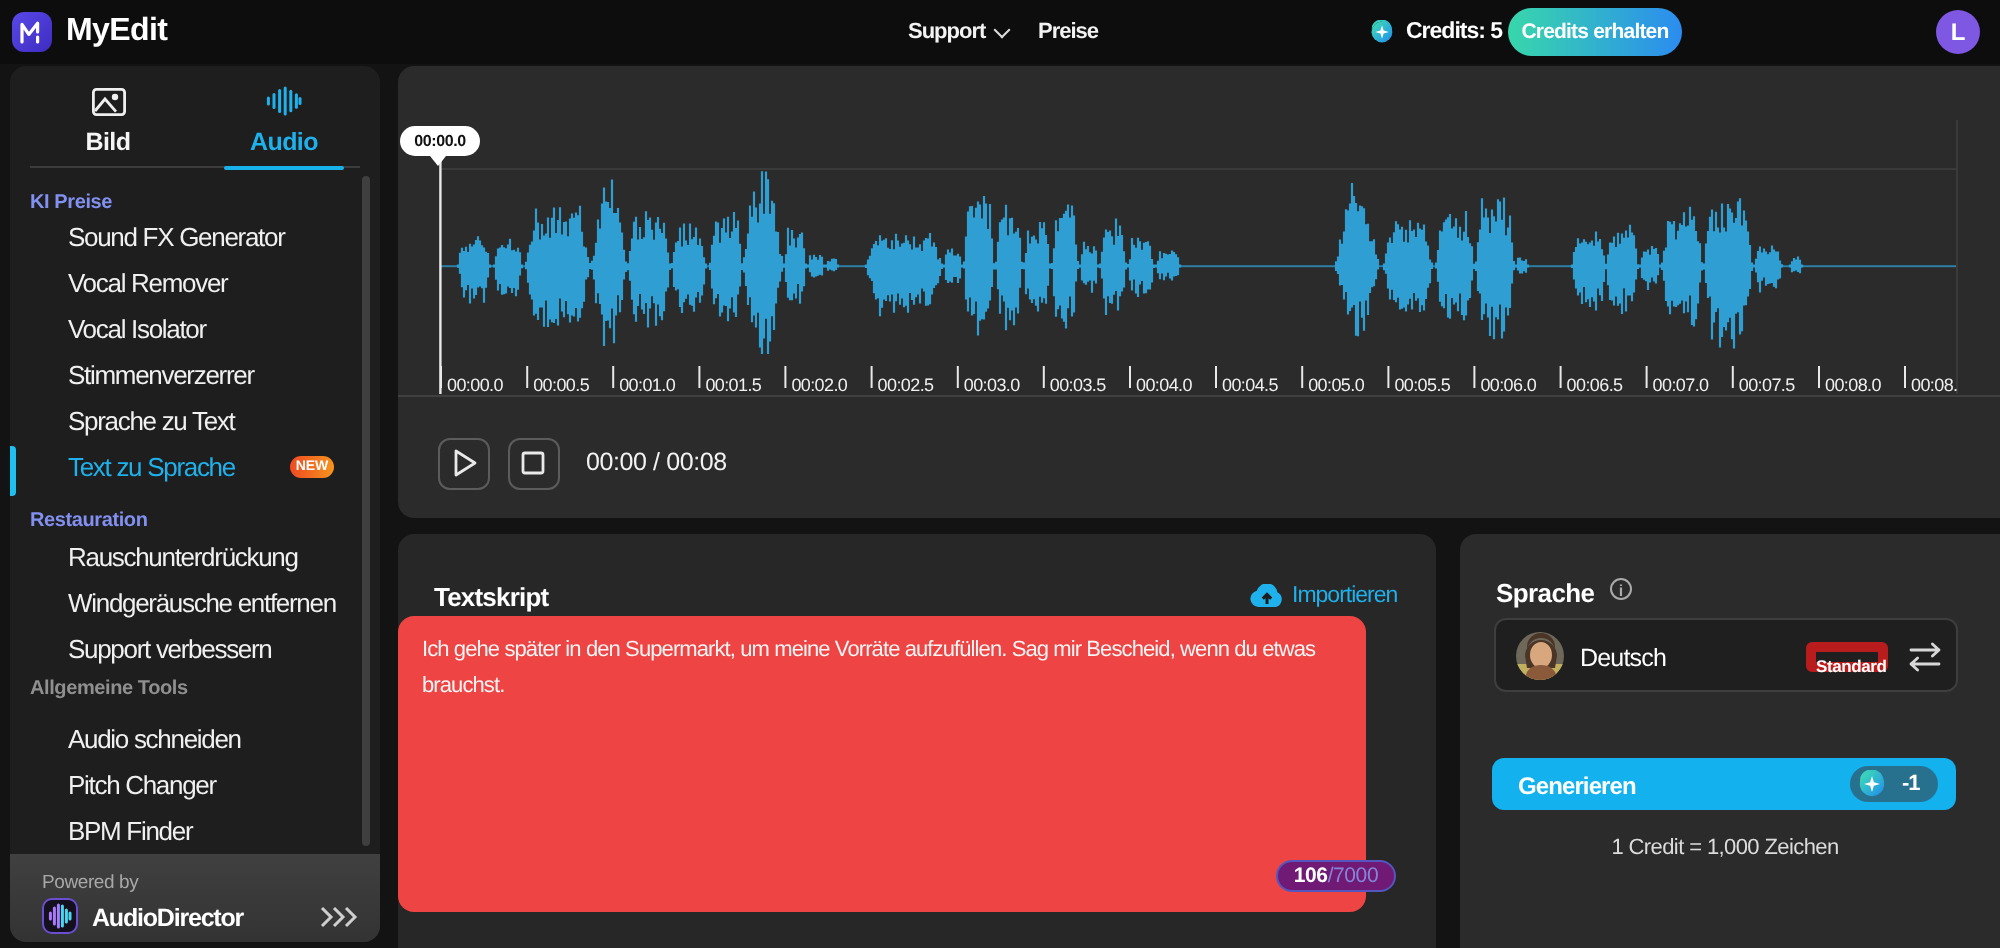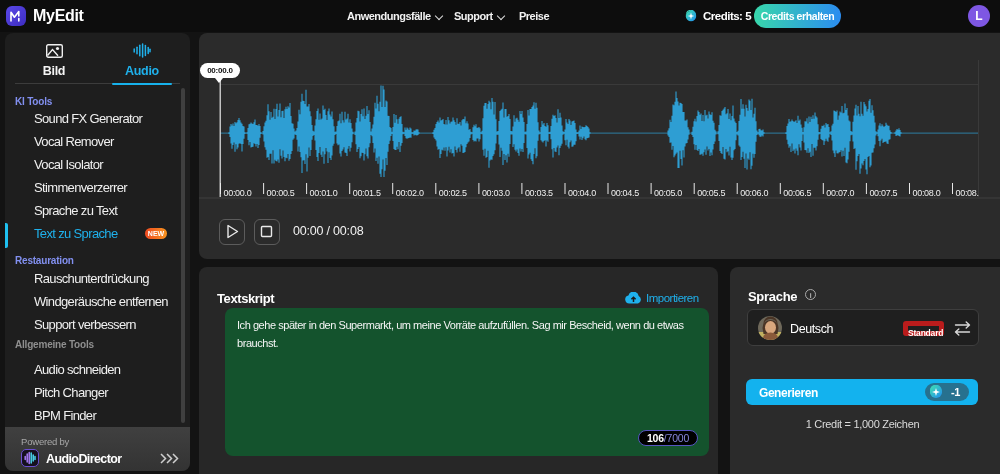--- a/index.html
+++ b/index.html
@@ -41,22 +41,22 @@
 .tl{font-size:9px;fill:#f0f0f0;font-family:"Liberation Sans",sans-serif;letter-spacing:-.3px}
 .badge{position:absolute;left:1px;top:30px;width:40px;height:15px;background:#fff;border-radius:8px;color:#111;font-size:8px;font-weight:700;text-align:center;line-height:15px;letter-spacing:-.2px}
 .badge:after{content:"";position:absolute;left:15px;top:14.5px;border:4px solid transparent;border-top:5px solid #fff}
 .playbtn{position:absolute;top:186px;width:26px;height:26px;border:1.4px solid #5c5c5c;border-radius:6px}
 .ptime{position:absolute;left:94px;top:191px;font-size:12.5px;color:#f2f2f2;letter-spacing:-.2px}
 
 .textpanel{position:absolute;left:199px;top:267px;width:519px;height:207px;background:#272727;border-radius:8px 8px 0 0}
 .tp-title{position:absolute;left:18px;top:24px;font-size:13px;font-weight:700;letter-spacing:-.4px}
 .imp{position:absolute;left:447px;top:25px;font-size:11.5px;font-weight:400;letter-spacing:-.5px;color:#1fb1ec}
 .imp svg{position:absolute;left:-21px;top:0px}
-.ta{position:absolute;left:26px;top:41px;width:484px;height:148px;background:#14532d;border-radius:8px;font-size:11px;letter-spacing:-.45px;color:#f5f5f5;line-height:18px;padding:8px 4px 8px 12px}
-.cnt{position:absolute;left:439px;top:163px;width:60px;height:16px;border-radius:9px;background:#000000;border:1px solid #5555c0;font-size:10.5px;font-weight:700;text-align:center;line-height:15px;color:#fff;letter-spacing:-.2px}
+.ta{position:absolute;left:0;top:41px;width:484px;height:148px;background:#ef4444;border-radius:8px;font-size:11px;letter-spacing:-.45px;color:#f5f5f5;line-height:18px;padding:8px 4px 8px 12px}
+.cnt{position:absolute;left:439px;top:163px;width:60px;height:16px;border-radius:9px;background:#701a75;border:1px solid #5555c0;font-size:10.5px;font-weight:700;text-align:center;line-height:15px;color:#fff;letter-spacing:-.2px}
 .cnt span{color:#8585d8;font-weight:400}
 
 .voicepanel{position:absolute;left:730px;top:267px;width:302px;height:207px;background:#2b2b2b;border-radius:8px 0 0 0}
 .vp-title{position:absolute;left:18px;top:22px;font-size:13px;font-weight:700;letter-spacing:-.3px}
 .info{position:absolute;left:75px;top:22px;width:11px;height:11px;border:1px solid #aaa;border-radius:50%;font-size:8px;color:#aaa;text-align:center;line-height:11px;font-weight:700}
 .vrow{position:absolute;left:17px;top:42px;width:232px;height:37px;background:#1f1f1f;border:1px solid #3e3e3e;border-radius:6px}
 .vava{position:absolute;left:10px;top:6px;width:24px;height:24px;border-radius:50%;overflow:hidden}
 .vname{position:absolute;left:42px;top:12px;font-size:12.5px;letter-spacing:-.4px}
 .stdb{position:absolute;left:155px;top:11px;width:41px;height:15px;border:5px solid #b91c1c;border-radius:3px;font-size:8.5px;font-weight:700;text-align:center;line-height:14px;letter-spacing:-.2px}
 .swap{position:absolute;left:206px;top:11px}
@@ -67,21 +67,20 @@
 .note{position:absolute;left:0;top:151px;width:265px;text-align:center;font-size:11px;color:#dcdcdc;letter-spacing:-.3px}
 </style></head><body>
 
 <div class="topbar">
  <div class="logo">
       <svg width="14" height="14" viewBox="0 0 14 14">
         <path d="M2 12V3.2L5.4 8.2 9.8 2.6V7M9.8 9.5v2.5" stroke="#fff" stroke-width="1.6" fill="none" stroke-linecap="round" stroke-linejoin="round"></path>
       </svg>
     </div>
  <div class="brand">MyEdit</div>
- <div class="nav" style="left:347px">Anwendungsfälle<span class="car"></span></div>
  <div class="nav" style="left:454px">Support<span class="car"></span></div>
  <div class="nav" style="left:519px">Preise</div>
  <svg class="coin" style="left:685px;top:10px" width="12" height="12" viewBox="0 0 12 12">
       <defs>
         <linearGradient id="cg" x1="0" y1="0" x2="1" y2="1">
           <stop offset="0" stop-color="#3fe0b0"></stop>
           <stop offset="1" stop-color="#1f8cf0"></stop>
         </linearGradient>
       </defs>
       <path d="M1 3 A5.2 5.2 0 1 1 0.8 6.2 Z M6 0.8 A5.2 5.2 0 0 0 0.8 6" fill="url(#cg)"></path>
@@ -111,21 +110,21 @@
           <path d="M9.6 1v13"></path>
           <path d="M12.4 2.6v9.8"></path>
           <path d="M15.2 4.4v6.2"></path>
           <path d="M17 6.2v2.6"></path>
         </g>
       </svg>
    <div class="lbl" style="color:#1fb1ec">Audio</div>
  </div>
  <div class="tabline"></div>
     <div class="tabsel"></div>
- <div class="sec" style="top:63px">KI Tools</div>
+ <div class="sec" style="top:63px">KI Preise</div>
  <div class="item" style="top:78px">Sound FX Generator</div>
  <div class="item" style="top:101px">Vocal Remover</div>
  <div class="item" style="top:124px">Vocal Isolator</div>
  <div class="item" style="top:147px">Stimmenverzerrer</div>
  <div class="item" style="top:170px">Sprache zu Text</div>
  <div class="selbar" style="top:190px"></div>
  <div class="item sel" style="top:193px">Text zu Sprache</div>
  <div class="newb" style="top:195px">NEW</div>
  <div class="sec" style="top:222px">Restauration</div>
  <div class="item" style="top:238px">Rauschunterdrückung</div>

